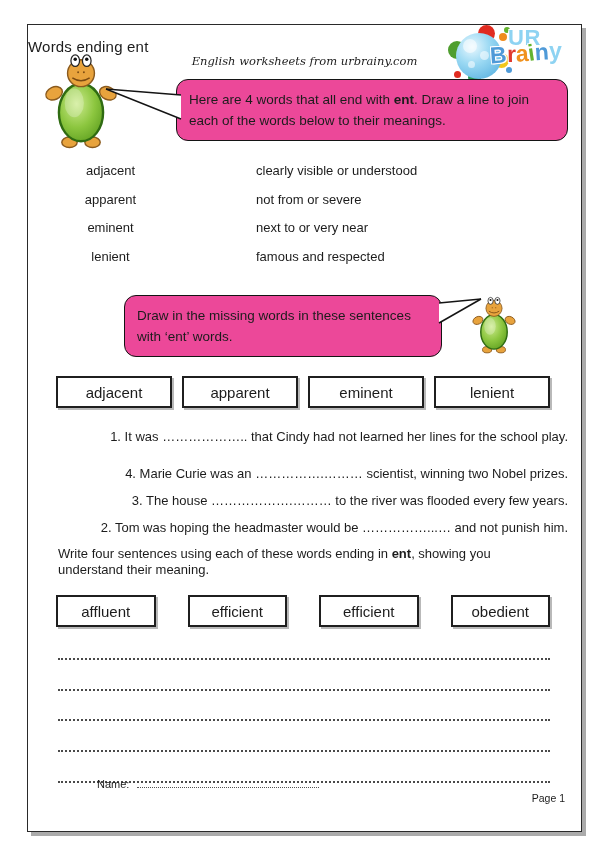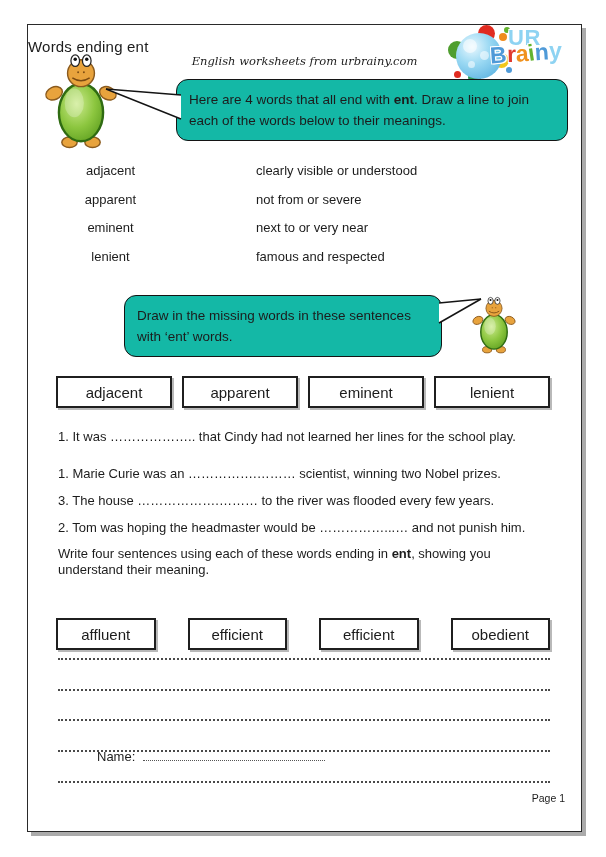--- a/index.html
+++ b/index.html
@@ -25,58 +25,58 @@
              text-shadow:-1px -1px 0 #fff,1px -1px 0 #fff,-1px 1px 0 #fff,1px 1px 0 #fff; }
   .logo-brainy { position:absolute; left:38px; top:13px; z-index:3; font-size:23px; font-weight:bold;
                  transform:rotate(-4deg);
                  text-shadow:-1px -1px 0 #fff,1px -1px 0 #fff,-1px 1px 0 #fff,1px 1px 0 #fff; }
   .logo-brainy span { display:inline-block; }
   .lb0{color:#4f9ad8;} .lb1{color:#e03a2f; transform:rotate(3deg);}
   .lb2{color:#f0921e;} .lb3{color:#63b32e; transform:rotate(-5deg);}
   .lb4{color:#4f9ad8;} .lb5{color:#8ed3f2; transform:rotate(4deg);}
 
   
-  .bubble { position:absolute; background:#14b8a6; border:1.5px solid #141414; border-radius:12px;
+  .bubble { position:absolute; background:#ec4899; border:1.5px solid #141414; border-radius:12px;
             padding:9px 12px; font-size:13.5px; line-height:21px; z-index:2; }
   .bubble1 { left:148px; top:54px; width:366px; }
   .bubble2 { left:96px; top:270px; width:292px; }
   .pointer { position:absolute; z-index:3; }
   .p1 { left:76px; top:58px; }
   .p2 { left:409px; top:266px; }
 
   
   .turtle1 { position:absolute; left:14px; top:28px; width:78px; height:96px; z-index:1; }
   .turtle2 { position:absolute; left:443px; top:258px; width:46px; height:84px; z-index:1; }
 
   
   .matching { position:absolute; left:30px; top:138px; width:494px; }
   .m-row { display:flex; height:28.6px; align-items:flex-start; }
   .m-word { width:105px; text-align:center; font-size:13px; }
   .m-meaning { margin-left:93px; font-size:13px; }
 
   
   .word-row { position:absolute; left:28px; width:494px; display:flex; justify-content:space-between; }
-  .row1 { top:351px; } .row2 { top:593px;gap:32px; }
+  .row1 { top:351px; } .row2 { top:570px;gap:32px; }
   .word-box { width:112px; height:28px; border:2px solid #1f1f1f; background:#fff;
               display:flex; align-items:center; justify-content:center; font-size:15px;
               box-shadow:2px 2px 0 #b9b9b9; }
 
   
-  .sentence { position:absolute; left:30px; width:510px; font-size:13px; white-space:nowrap; }
+  .sentence { position:absolute; left:30px; width:510px; font-size:13px; white-space:nowrap;text-align:right; }
   .s1{top:404px;} .s2{top:441px;} .s3{top:468px;} .s4{top:495px;}
 
   .instruction { position:absolute; left:30px; top:521px; width:480px;
                  font-size:13px; line-height:16px; }
 
   
   .writing-lines { position:absolute; left:30px; top:604px; width:492px; }
   .writing-line { height:28.8px; border-bottom:2px dotted #4a4a4a; }
 
   
-  .footer-name { position:absolute; left:30px; top:724px; font-size:13px;padding-left:39px; }
+  .footer-name { position:absolute; left:30px; top:751px; font-size:11px;padding-left:39px; }
   .name-line { display:inline-block; width:182px; height:11px;
                border-bottom:1.5px dotted #555; margin-left:8px; }
   .footer-page { position:absolute; right:16px; top:767px; font-size:10.5px; }
 
   b { font-weight:bold; }
 </style>
 </head>
 <body>
 
 <div class="sheet">
@@ -189,21 +189,21 @@
   </svg>
 
   <div class="word-row row1">
     <div class="word-box">adjacent</div>
     <div class="word-box">apparent</div>
     <div class="word-box">eminent</div>
     <div class="word-box">lenient</div>
   </div>
 
   <div class="sentence s1">1. It was ……………….. that Cindy had not learned her lines for the school play.</div>
-  <div class="sentence s2">1. Marie Curie was an …………….……… scientist, winning two Nobel prizes.</div>
+  <div class="sentence s2">4. Marie Curie was an …………….……… scientist, winning two Nobel prizes.</div>
   <div class="sentence s3">3. The house ……………….……… to the river was flooded every few years.</div>
   <div class="sentence s4">2. Tom was hoping the headmaster would be ……………...… and not punish him.</div>
 
   <div class="instruction">
     <span>Write four sentences using each of these words ending in </span><b>ent</b><span>, showing you understand their meaning.</span>
   </div>
 
   <div class="word-row row2">
     <div class="word-box">affluent</div>
     <div class="word-box">efficient</div>

